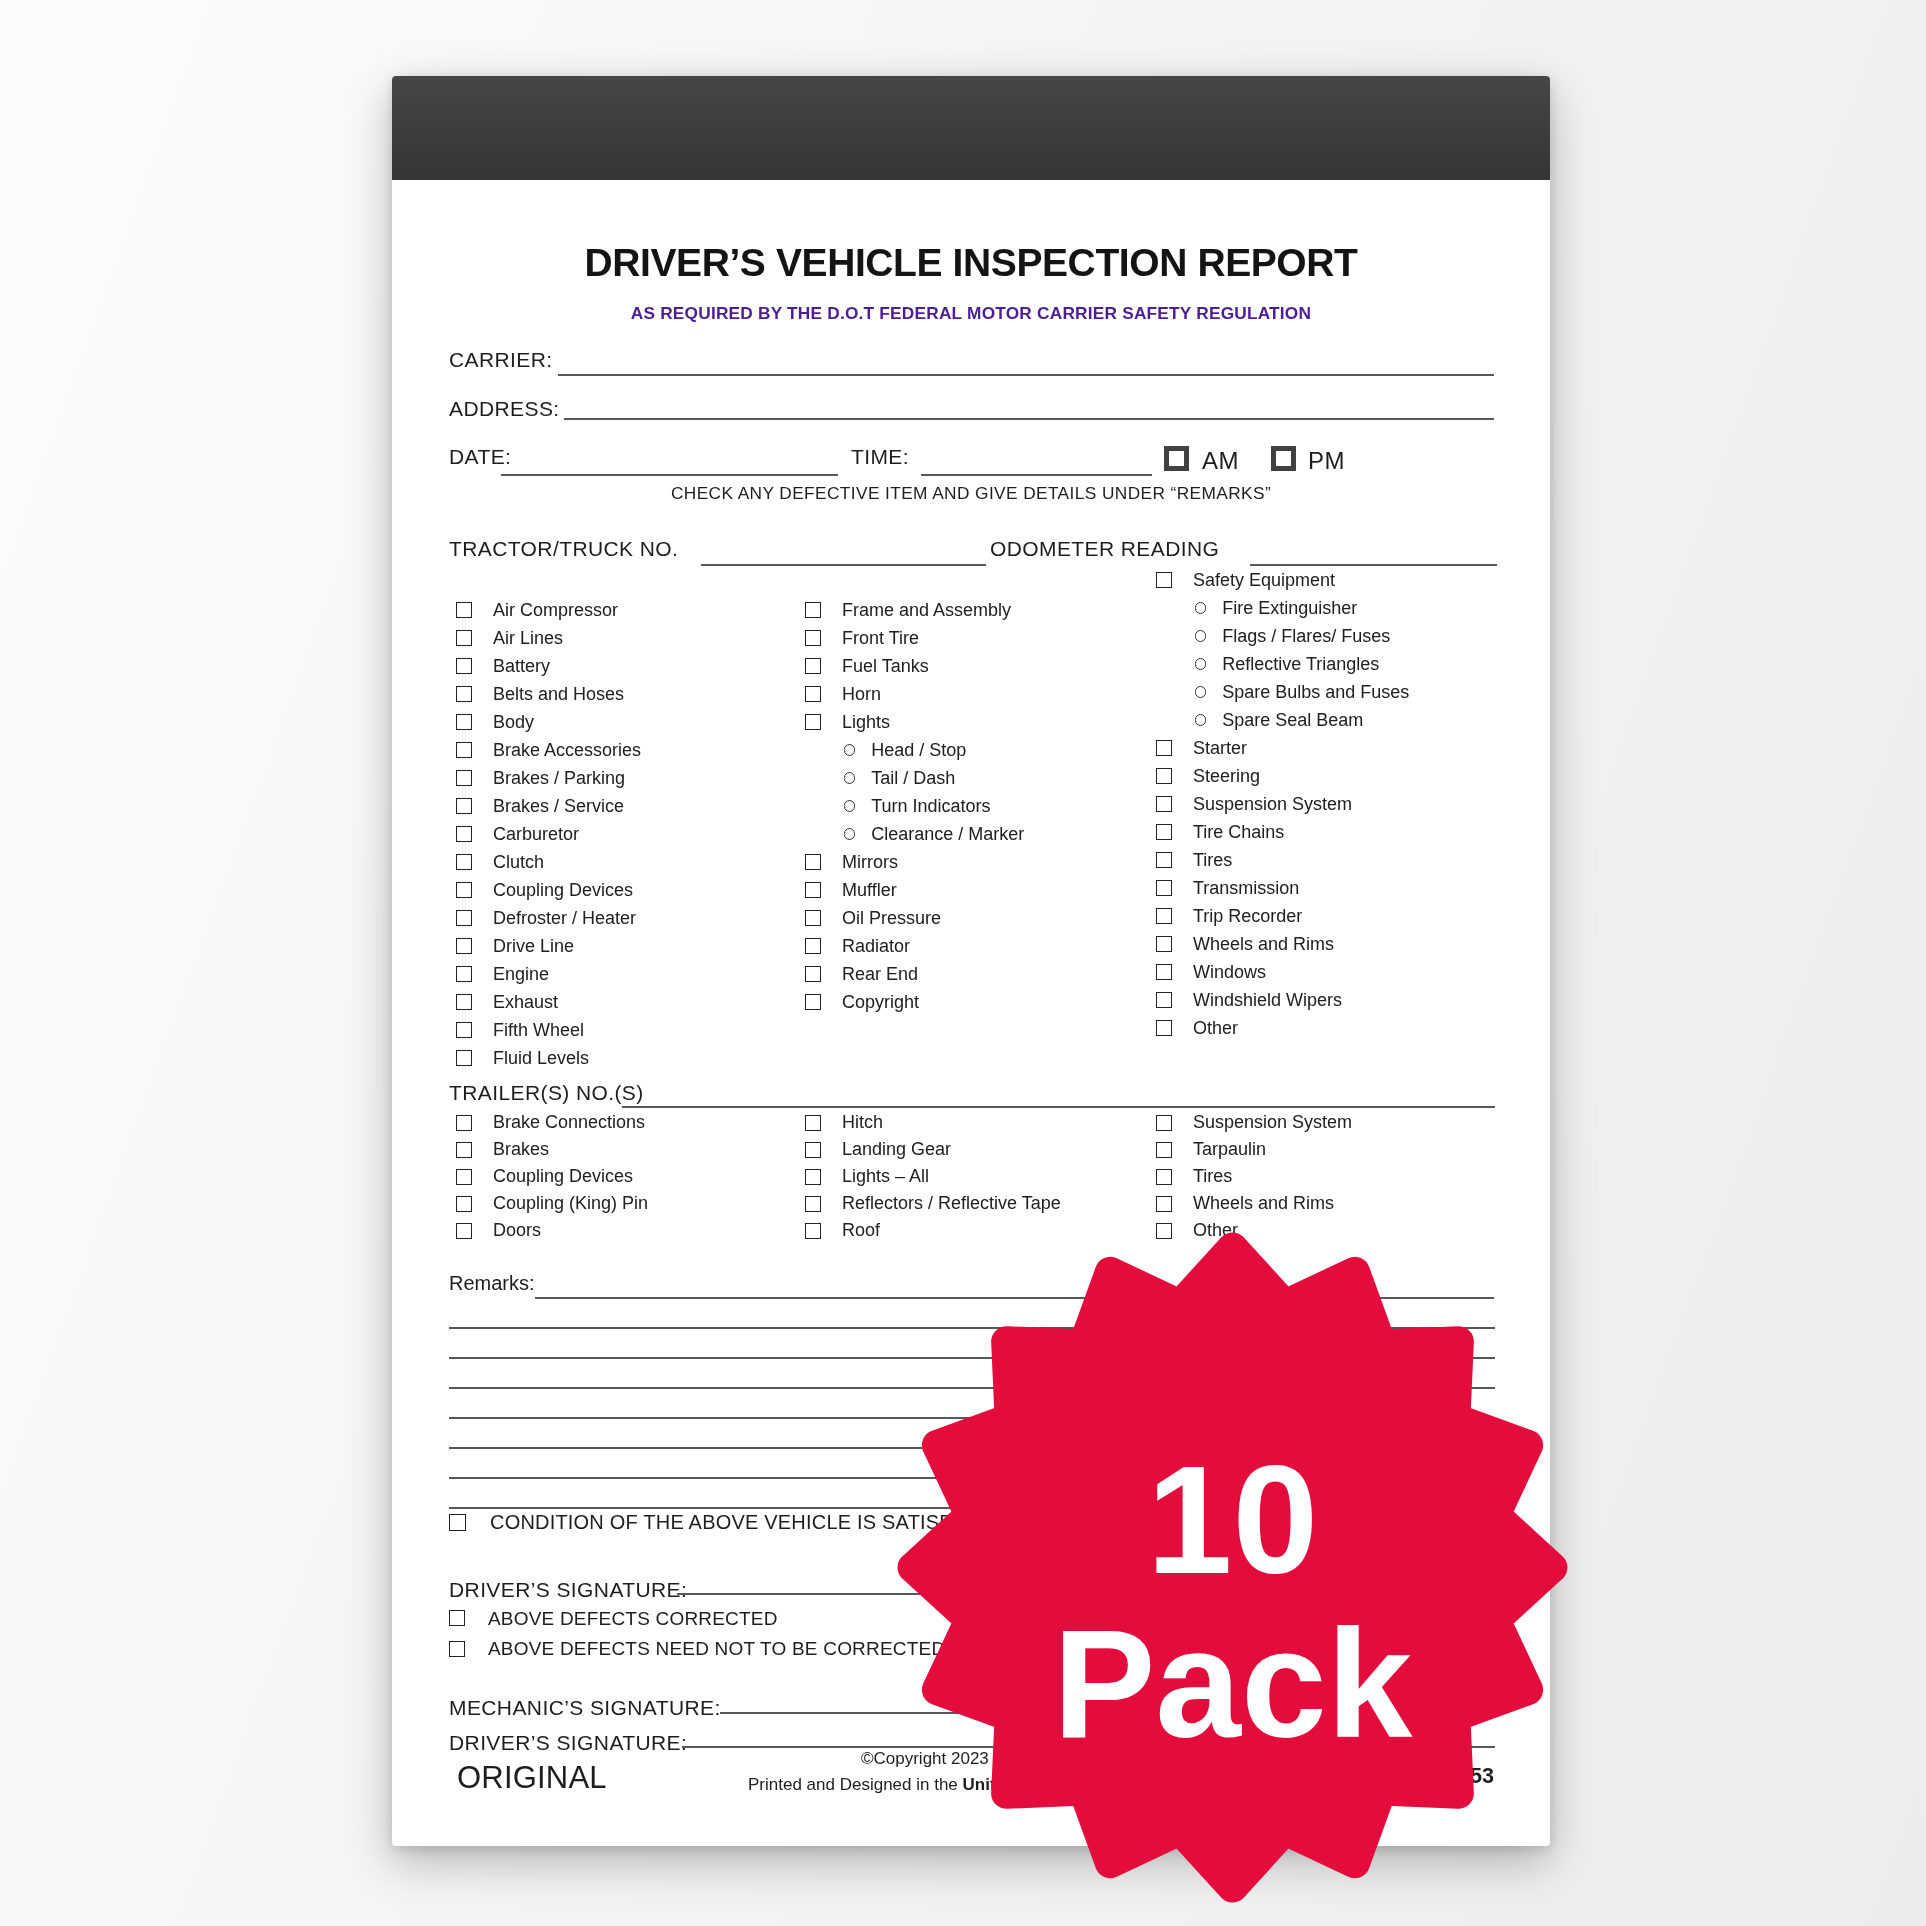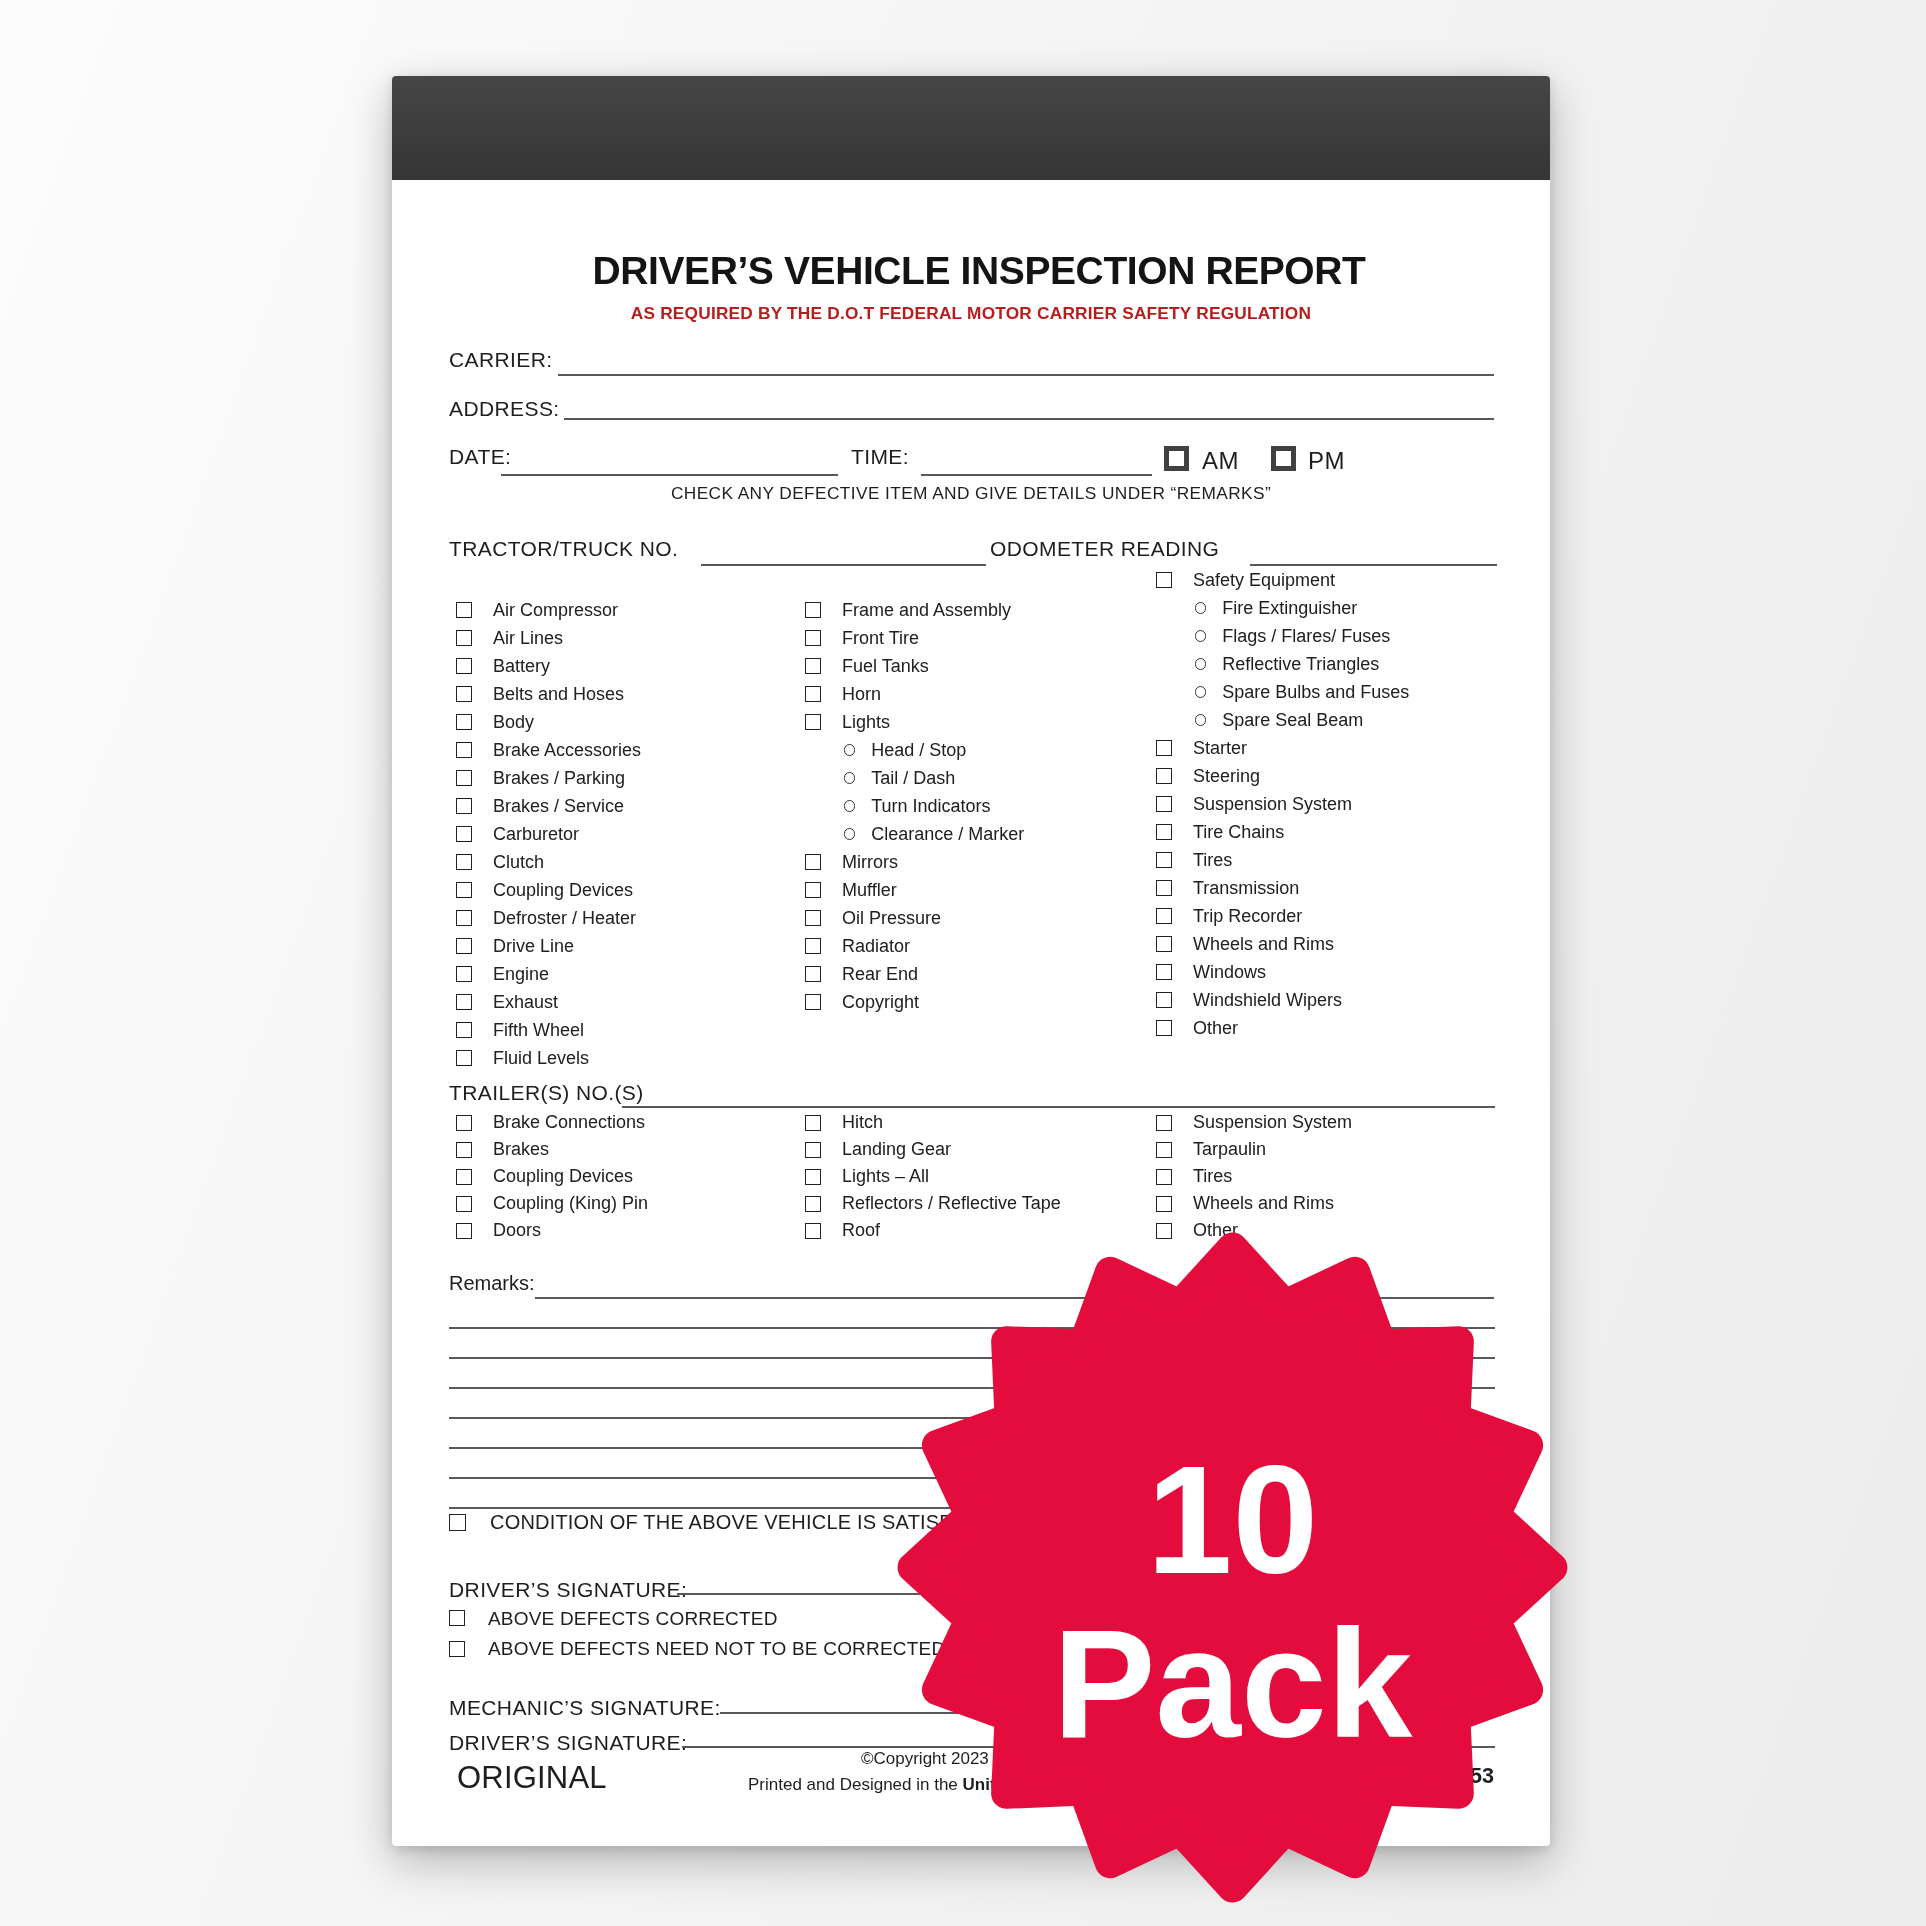--- a/index.html
+++ b/index.html
@@ -5,24 +5,24 @@
   html,body{margin:0;padding:0;width:1926px;height:1926px;overflow:hidden;
     font-family:"Liberation Sans",sans-serif;color:#1e1e1e;}
   .abs{position:absolute;}
   .stage{position:absolute;inset:0;
     background:linear-gradient(110deg,#fcfcfc 0%,#f4f4f4 45%,#ececec 100%);}
   .paper{position:absolute;left:392px;top:76px;width:1158px;height:1770px;
     background:#ffffff;border-radius:3.9px;
     box-shadow:0 15.4px 46px rgba(0,0,0,.26),0 3.9px 11.6px rgba(0,0,0,.12);}
   .topbar{position:absolute;left:0;top:0;width:100%;height:104px;
     background:linear-gradient(180deg,#464646,#353535);border-radius:3.9px 3.9px 0 0;}
-  .title{top:165px;left:0;width:100%;text-align:center;margin:8px;
+  .title{top:165px;left:0;width:100%;text-align:center;margin:0;
     font-size:39px;font-weight:bold;letter-spacing:-0.4px;color:#141414;}
   .subtitle{top:227px;left:0;width:100%;text-align:center;margin:0;
-    font-size:17.3px;font-weight:bold;letter-spacing:0.2px;color:#b91c1c;}
+    font-size:17.3px;font-weight:bold;letter-spacing:0.2px;color:#4c1d95;}
   .flabel{font-size:21px;letter-spacing:0.4px;white-space:nowrap;}
   .small-note{top:407px;left:0;width:100%;text-align:center;
     font-size:17.3px;letter-spacing:0.4px;}
   .line{position:absolute;height:1.9px;background:#58585a;}
   .ampm-box{position:absolute;width:25.4px;height:25.4px;border:5.8px solid #414141;
     box-sizing:border-box;background:#fff;}
   .ampm-label{font-size:24px;letter-spacing:0.4px;}
   
   .col{position:absolute;width:347px;}
   .crow{display:flex;align-items:center;gap:21px;height:28px;}

